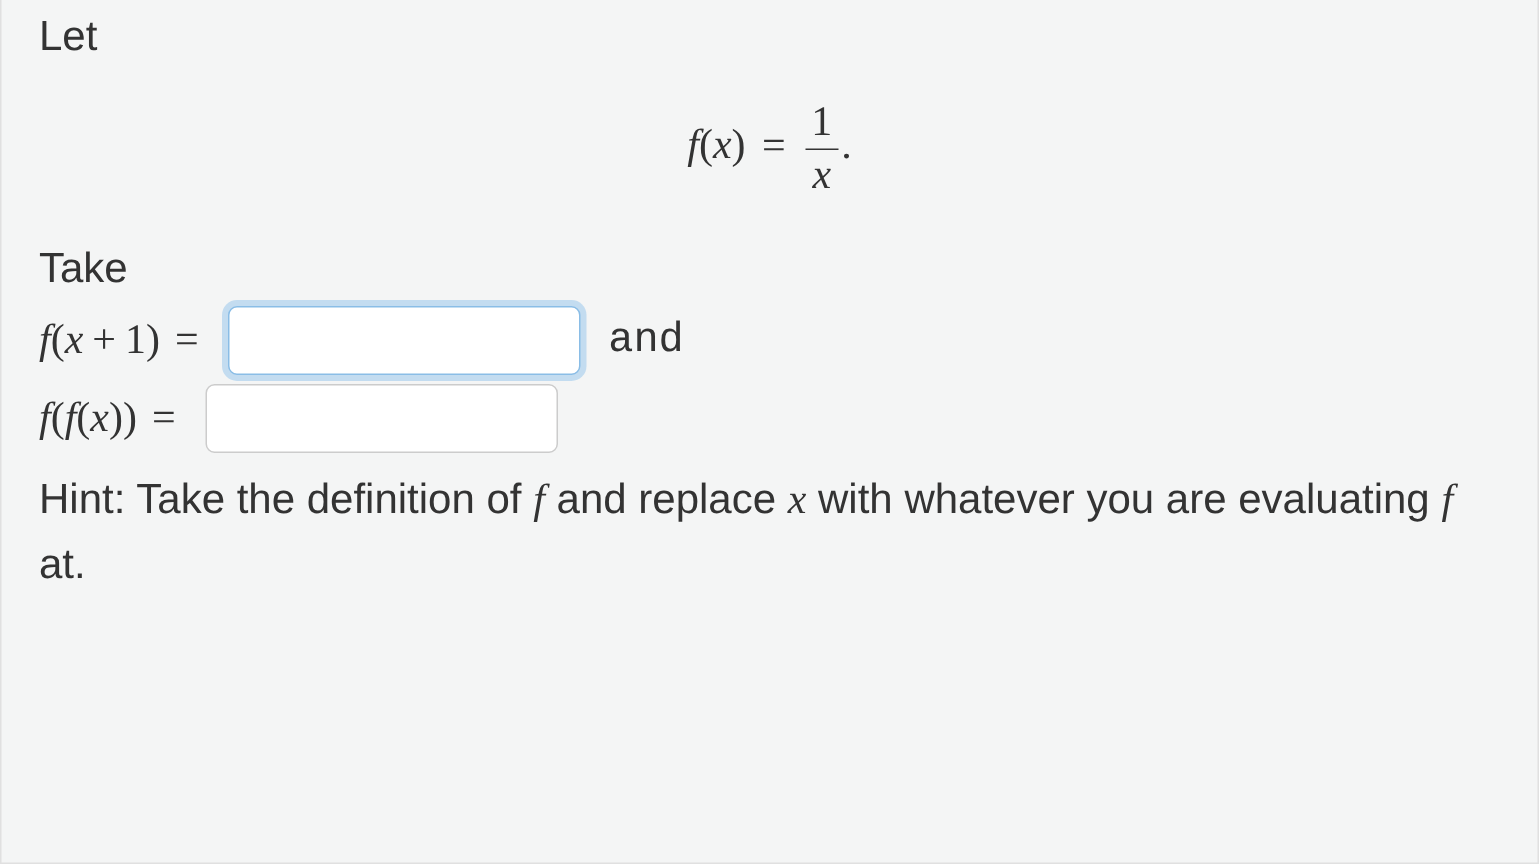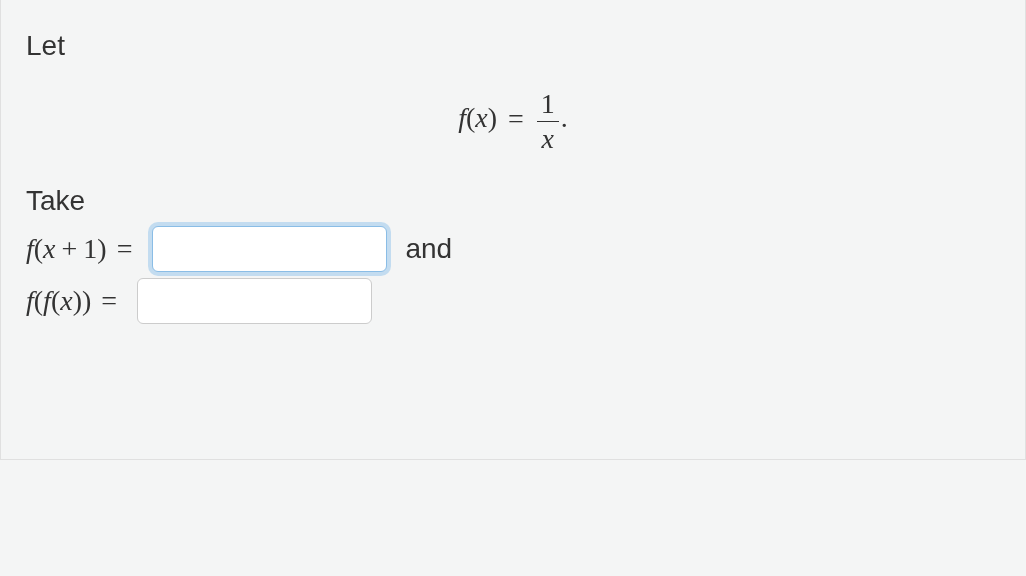--- a/index.html
+++ b/index.html
@@ -8,25 +8,25 @@
     width: 1026px;
     height: 576px;
     background: #f4f5f5;
     font-family: "Helvetica Neue", Helvetica, Arial, sans-serif;
     color: #333333;
     font-size: 28px;
     box-sizing: border-box;
   }
   .container {
     box-sizing: border-box;
-    padding: 26px 25px 20px 25px;
+    padding: 4px 25px 20px 25px;
     border: 1px solid #e0e0e0;
     border-top: none;
     width: 1026px;
-    height: 460px;
+    height: 576px;
     position: relative;
   }
   .block {
     line-height: 1.4;
   }
   .display-eq {
     text-align: center;
     margin: 24px 0 28px 0;
     font-family: Georgia, "Times New Roman", serif;
   }
@@ -43,21 +43,21 @@
   .frac .num { display: block; padding: 0 4px 2px 4px; }
   .frac .den { display: block; border-top: 1.4px solid #333; padding: 2px 4px 0 4px; }
   .eq-row {
     display: flex;
     align-items: center;
     flex-wrap: wrap;
     margin: 6px 0;
     font-family: Georgia, "Times New Roman", serif;
   }
   .eq-row .txt {
-    font-family: Liberation Sans, sans-serif;
+    font-family: Liberation Mono, monospace;
     font-style: normal;
   }
   input.answer {
     height: 46px;
     width: 235px;
     border: 1px solid #cccccc;
     border-radius: 6px;
     background: #ffffff;
     font-size: 22px;
     padding: 0 10px;
@@ -112,14 +112,17 @@
       <span class="mn">(</span>
       <span class="mi">f</span>
       <span class="mn">(</span>
       <span class="mi">x</span>
       <span class="mn">)</span>
       <span class="mn">)</span>
     <span class="mo" style="padding:0 10px">=</span>
     <input class="answer" type="text" value="" style="">
   </div>
 
+  <div class="block hint">
+    <span>Hint: Take the definition of </span><span class="mi">f</span><span> and replace </span><span class="mi">x</span><span> with whatever you are evaluating </span><span class="mi">f</span><span> at.</span>
+  </div>
 
 </div>
 
 </body></html>

